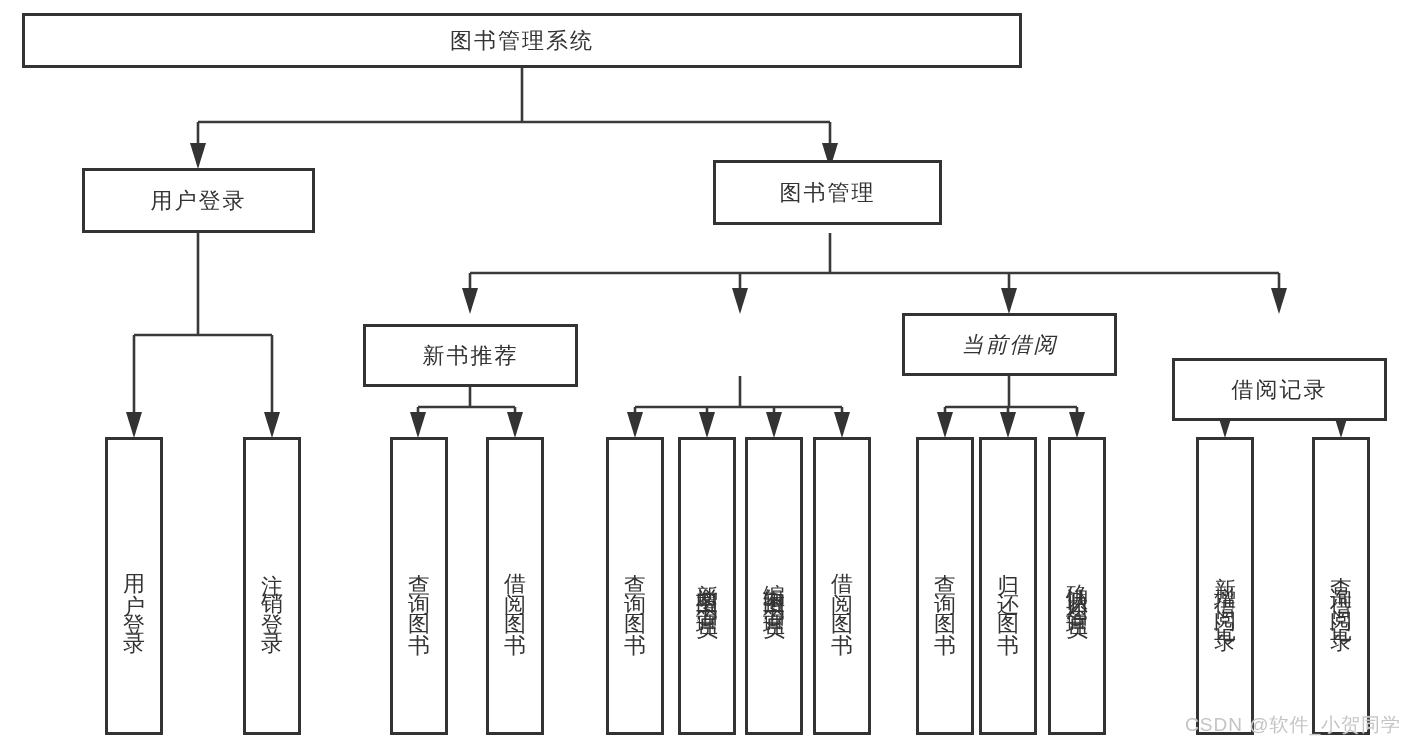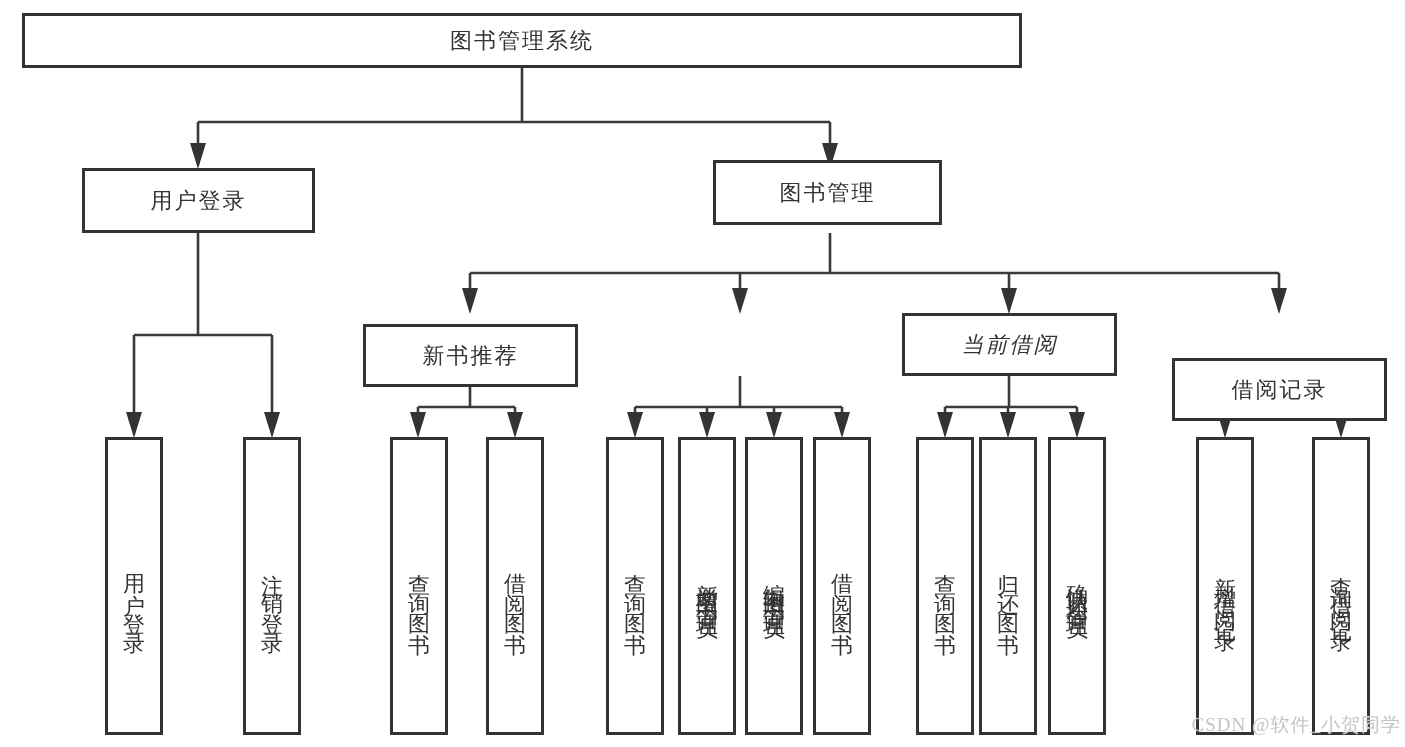--- a/index.html
+++ b/index.html
@@ -54,21 +54,20 @@
   .cjk9 { letter-spacing: 5px;  text-indent: 5px; }
   .watermark {
     position: absolute;
     top: 712px;
     right: 4px;
     font-size: 19px;
     color: #c4c4c4;
     letter-spacing: 1px;
     text-shadow: 0 0 1px #ffffff;
     white-space: nowrap;
-    font-family: Liberation Serif, serif;
   }
 </style>
 </head>
 <body>
 
 <div id="canvas">
 
   <svg id="wires" viewBox="0 0 1405 747" xmlns="http://www.w3.org/2000/svg">
     <g stroke="#3a3a3a" stroke-width="2.6" fill="none">
 

